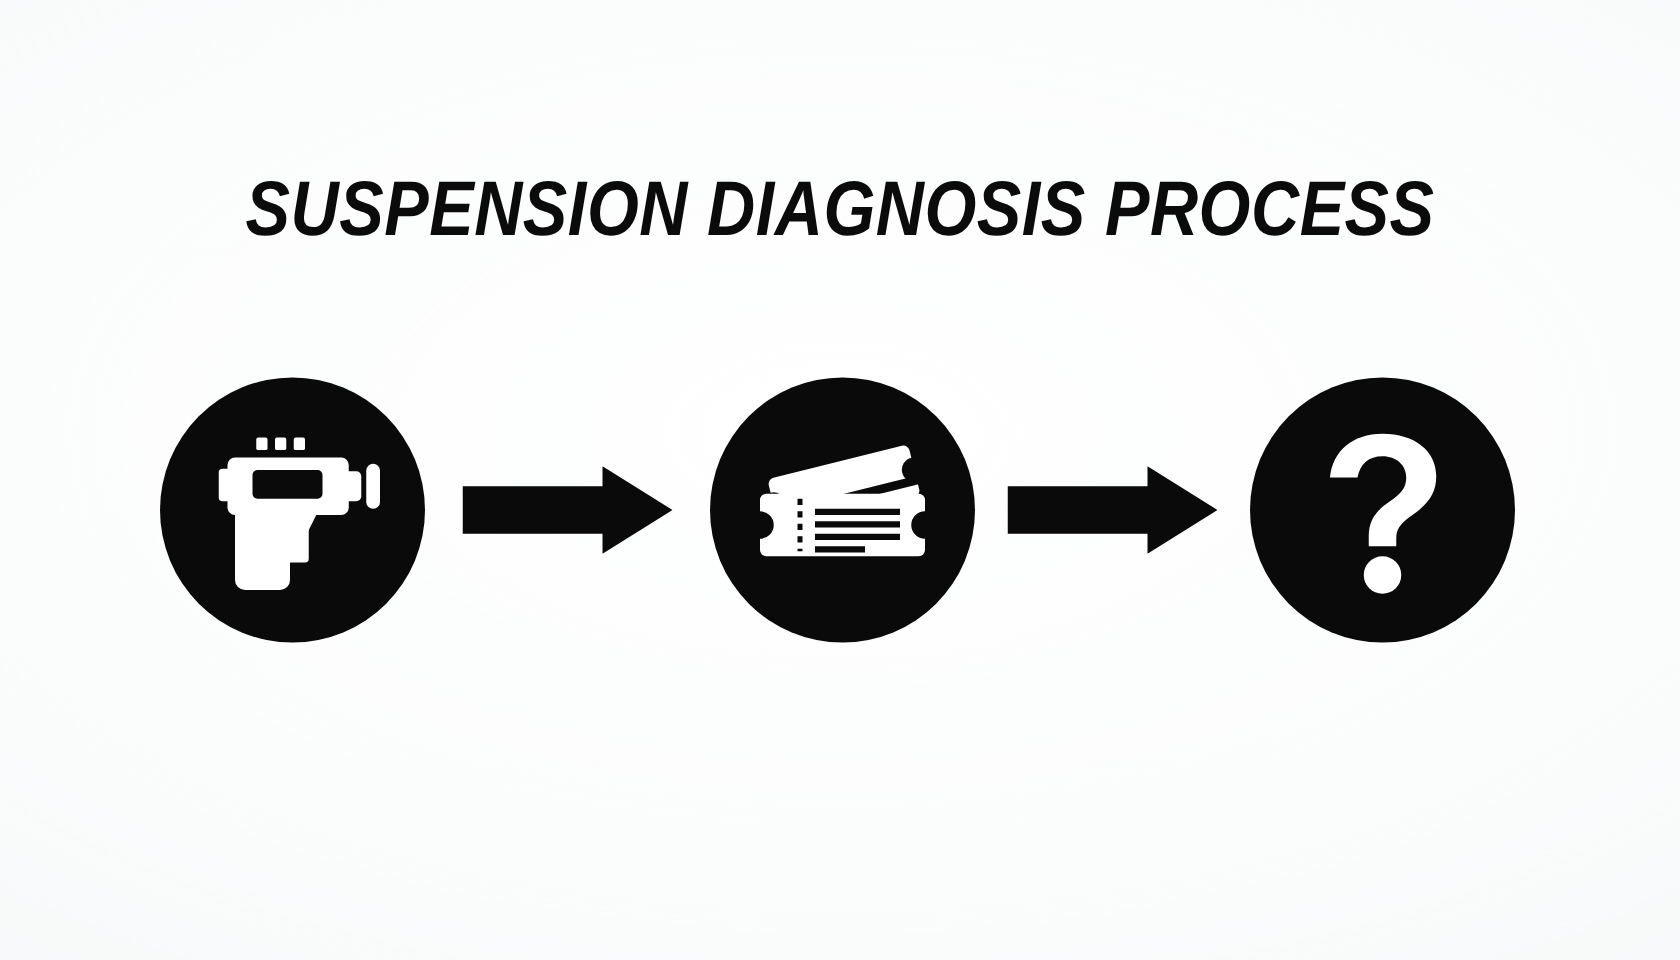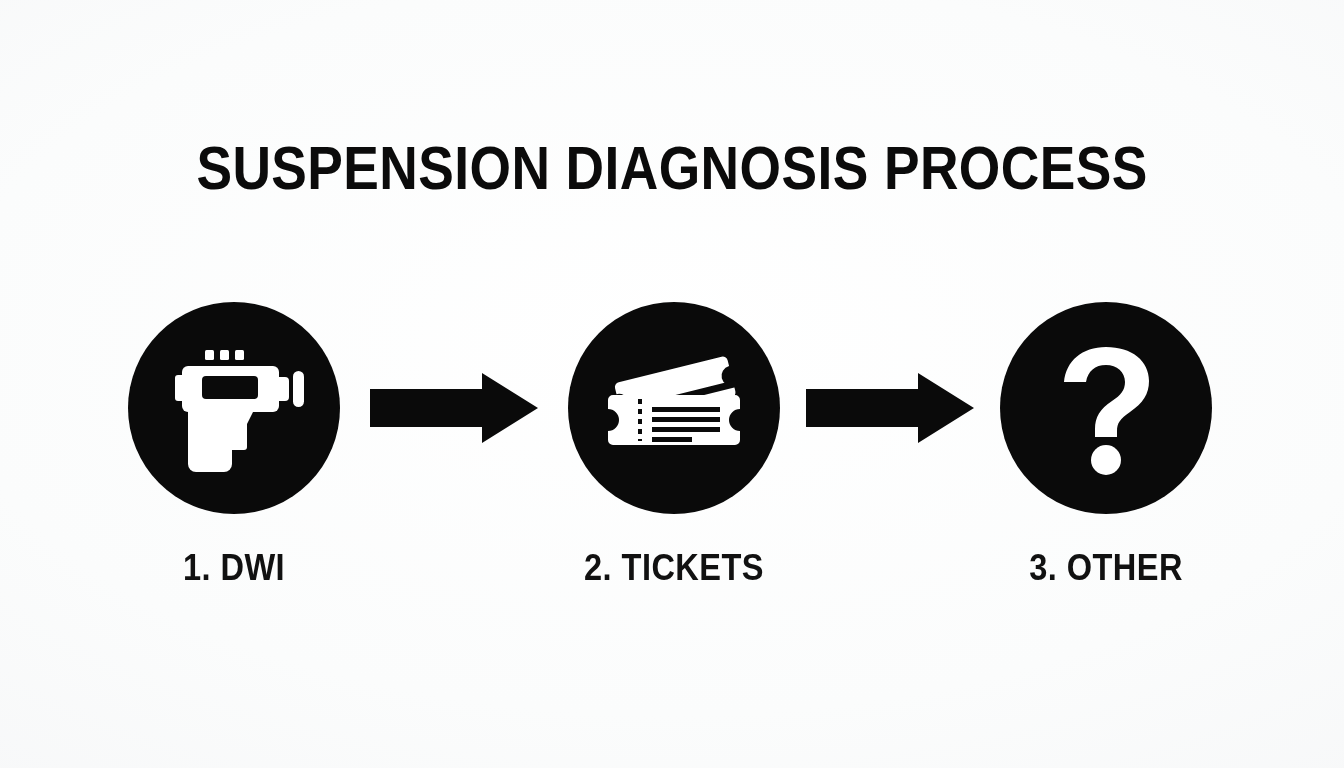--- a/index.html
+++ b/index.html
@@ -24,20 +24,21 @@
       radial-gradient(ellipse 90% 80% at 50% 45%, #ffffff 0%, #fbfcfc 60%, #f6f7f8 100%);
   }
 
   
   #title-bar {
     position: absolute;
     top: 95px;
     left: 0;
     width: 1344px;
     text-align: center;
+    font-style: italic;
   }
   #page-title {
     display: inline-block;
     font-family: "Liberation Sans Narrow", "Liberation Sans", sans-serif;
     font-weight: 700;
     font-size: 62px;
     letter-spacing: 0.5px;
     color: #0b0b0b;
     transform: scaleX(0.86);
     transform-origin: center;
@@ -214,19 +215,14 @@
                      c13 -9 19 -18 19 -31
                      c0 -20 -17 -34 -43 -34 z"></path>
             <circle cx="75" cy="127" r="15"></circle>
           </g>
         </svg>
       </div>
     </div>
 
   </div>
 
-  <div id="labels">
-    <div class="step-label" id="label-1">1. DWI</div>
-    <div class="step-label" id="label-2">2. TICKETS</div>
-    <div class="step-label" id="label-3">3. OTHER</div>
-  </div>
 
 </div>
 
 </body></html>

